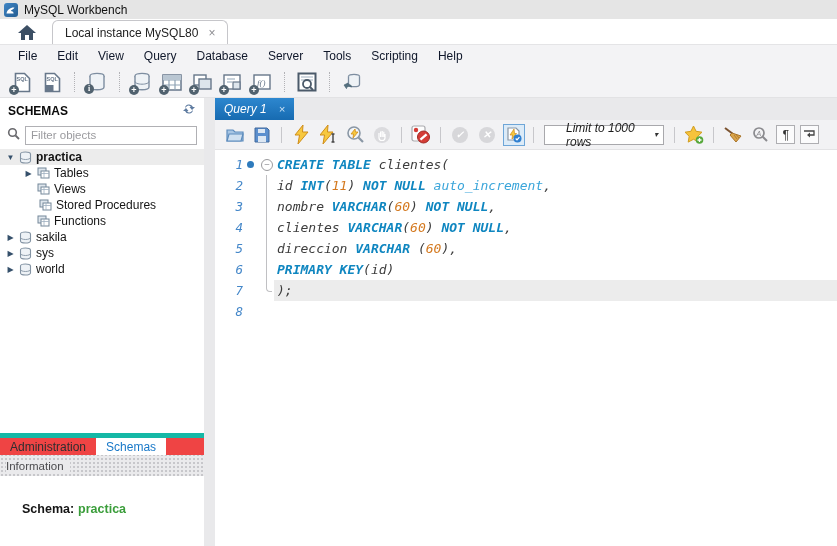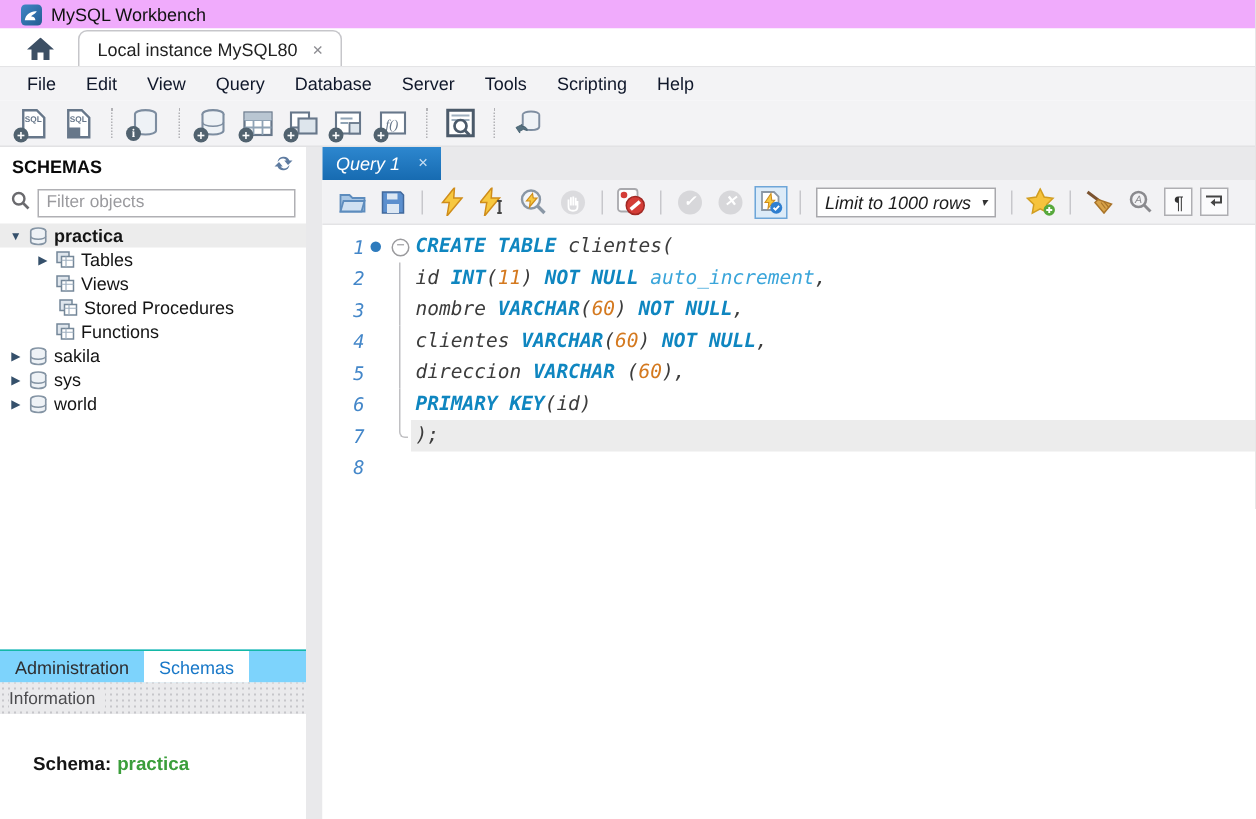--- a/index.html
+++ b/index.html
@@ -3,21 +3,21 @@
 <meta charset="utf-8">
 <style>
   * { box-sizing: border-box; }
   html,body { margin:0; padding:0; background:#cfcfcf; }
   #app {
     width:837px; height:546px; background:#fff; position:relative; overflow:hidden;
     font-family:"Liberation Sans", sans-serif; font-size:12px; color:#1c1c1c;
     display:flex; flex-direction:column;
   }
   
-  .titlebar { height:19px; background:#f0abfc; display:flex; align-items:center; gap:6px; padding-left:14px; flex:none; }
+  .titlebar { height:19px; background:#e5e5e5; display:flex; align-items:center; gap:6px; padding-left:4px; flex:none; }
   .titlebar .title { font-size:12px; color:#111; }
   .logo { width:14px; height:14px; border-radius:3px; background:linear-gradient(135deg,#3f86c6,#245d92); position:relative; flex:none;}
   .logo svg { position:absolute; left:1px; top:1px; }
   
   .conntabs { height:26px; background:#fff; display:flex; align-items:flex-end; padding-left:6px; flex:none; border-bottom:1px solid #e4e4e6;}
   .home-tab { width:42px; height:24px; display:flex; align-items:center; justify-content:center; }
   .conn-tab { height:24px; display:flex; align-items:center; gap:10px; padding:0 12px;
     border:1px solid #c6c6ca; border-bottom:none; border-radius:6px 6px 0 0; background:#fff; margin-left:4px; font-size:12px; color:#222;}
   .tab-close { color:#8d8d92; font-size:12px; line-height:1; cursor:default;}
   
@@ -47,38 +47,38 @@
     font-family:"Liberation Sans",sans-serif;}
   .filter-input::placeholder { color:#9a9a9e; }
   .tree { flex:none; padding-top:2px; background:#fff;}
   .tree-row { height:16px; display:flex; align-items:center; font-size:12px; color:#141414; }
   .tree-row.selected { background:#ececec; }
   .tree-row .arrow { width:13px; flex:none; font-size:8px; color:#35506b; text-align:center; }
   .tree-row .ticon { width:16px; flex:none; display:flex; align-items:center; justify-content:center;}
   .tree-row .tlabel { padding-left:3px; }
   .tree-row.bold .tlabel { font-weight:bold; }
   .side-spacer { flex:1; background:#fff; }
-  .bottom-tabs { height:22px; flex:none; background:#7dd3fc; display:flex; align-items:stretch; border-top:1px solid #14b8a6;}
+  .bottom-tabs { height:22px; flex:none; background:#ef4444; display:flex; align-items:stretch; border-top:5px solid #14b8a6;}
   .btab { padding:0 10px; display:flex; align-items:center; font-size:12px; color:#2e2e30;}
   .btab.active { background:#fff; color:#1878c8; }
   .info-body { height:70px; flex:none; background:#fff; padding:26px 0 0 22px; font-size:12.5px;}
   .info-body .lbl { font-weight:bold; color:#151515; }
   .info-body .val { font-weight:bold; color:#3b9e3b; padding-left:4px;}
   
   .qtabs { height:22px; flex:none; background:#e9e9eb; display:flex; align-items:flex-end; }
   .qtab { height:22px; display:flex; align-items:center; gap:12px; padding:0 9px; font-size:12px; color:#fff;
     background:linear-gradient(#2d87cf,#176bb1); }
   .qtab .tab-close { color:#c9e0f4; font-size:11px;}
   .editor-toolbar { height:30px; flex:none; background:#f2f2f4; display:flex; align-items:center; gap:5px; padding-left:9px; border-bottom:1px solid #e3e3e5;}
   .etb-sep { width:1px; height:16px; background:#c7c7cb; margin:0 3px; flex:none;}
   .etb-icon { width:22px; height:22px; display:flex; align-items:center; justify-content:center; flex:none; position:relative;}
   .circle-btn { width:16px; height:16px; border-radius:50%; background:#d7d7da; color:#fff; font-size:10px; line-height:16px; text-align:center; font-weight:bold;}
   .toggle-box { width:22px; height:22px; border:1px solid #6ea6d8; background:#dcebf8; display:flex; align-items:center; justify-content:center; position:relative;}
   .small-box { width:19px; height:19px; border:1px solid #aeaeb2; background:#fbfbfc; display:flex; align-items:center; justify-content:center; color:#333; font-size:12px;}
-  .limit-dd { width:120px; height:20px; border:1px solid #a8a8ac; background:#fff; display:flex; align-items:center; padding-left:5px; font-size:12px; color:#1c1c1c; gap:4px; margin:0 2px;}
+  .limit-dd { width:120px; height:20px; border:1px solid #a8a8ac; background:#fff; display:flex; align-items:center; padding-left:21px; font-size:12px; color:#1c1c1c; gap:4px; margin:0 2px;}
   .limit-dd .ddtext { flex:1; }
   .limit-dd .caret { color:#333; font-size:8px; padding-right:5px;}
   
   .editor { flex:1; background:#fff; font-family:"DejaVu Sans Mono", monospace; font-size:13px; padding-top:4px; overflow:hidden;}
   .code-line { display:flex; height:21px; line-height:21px; }
   .ln { width:28px; flex:none; text-align:right; color:#4487c9; font-size:12.5px; }
   .marker { width:15px; flex:none; display:flex; align-items:center; justify-content:center; }
   .stmt-dot { width:7px; height:7px; border-radius:50%; background:#2e7bbd; }
   .fold { width:16px; flex:none; position:relative; }
   .fold.start::after { content:"−"; position:absolute; left:3px; top:5px; width:10px; height:10px; border:1px solid #9b9b9e; border-radius:50%;

